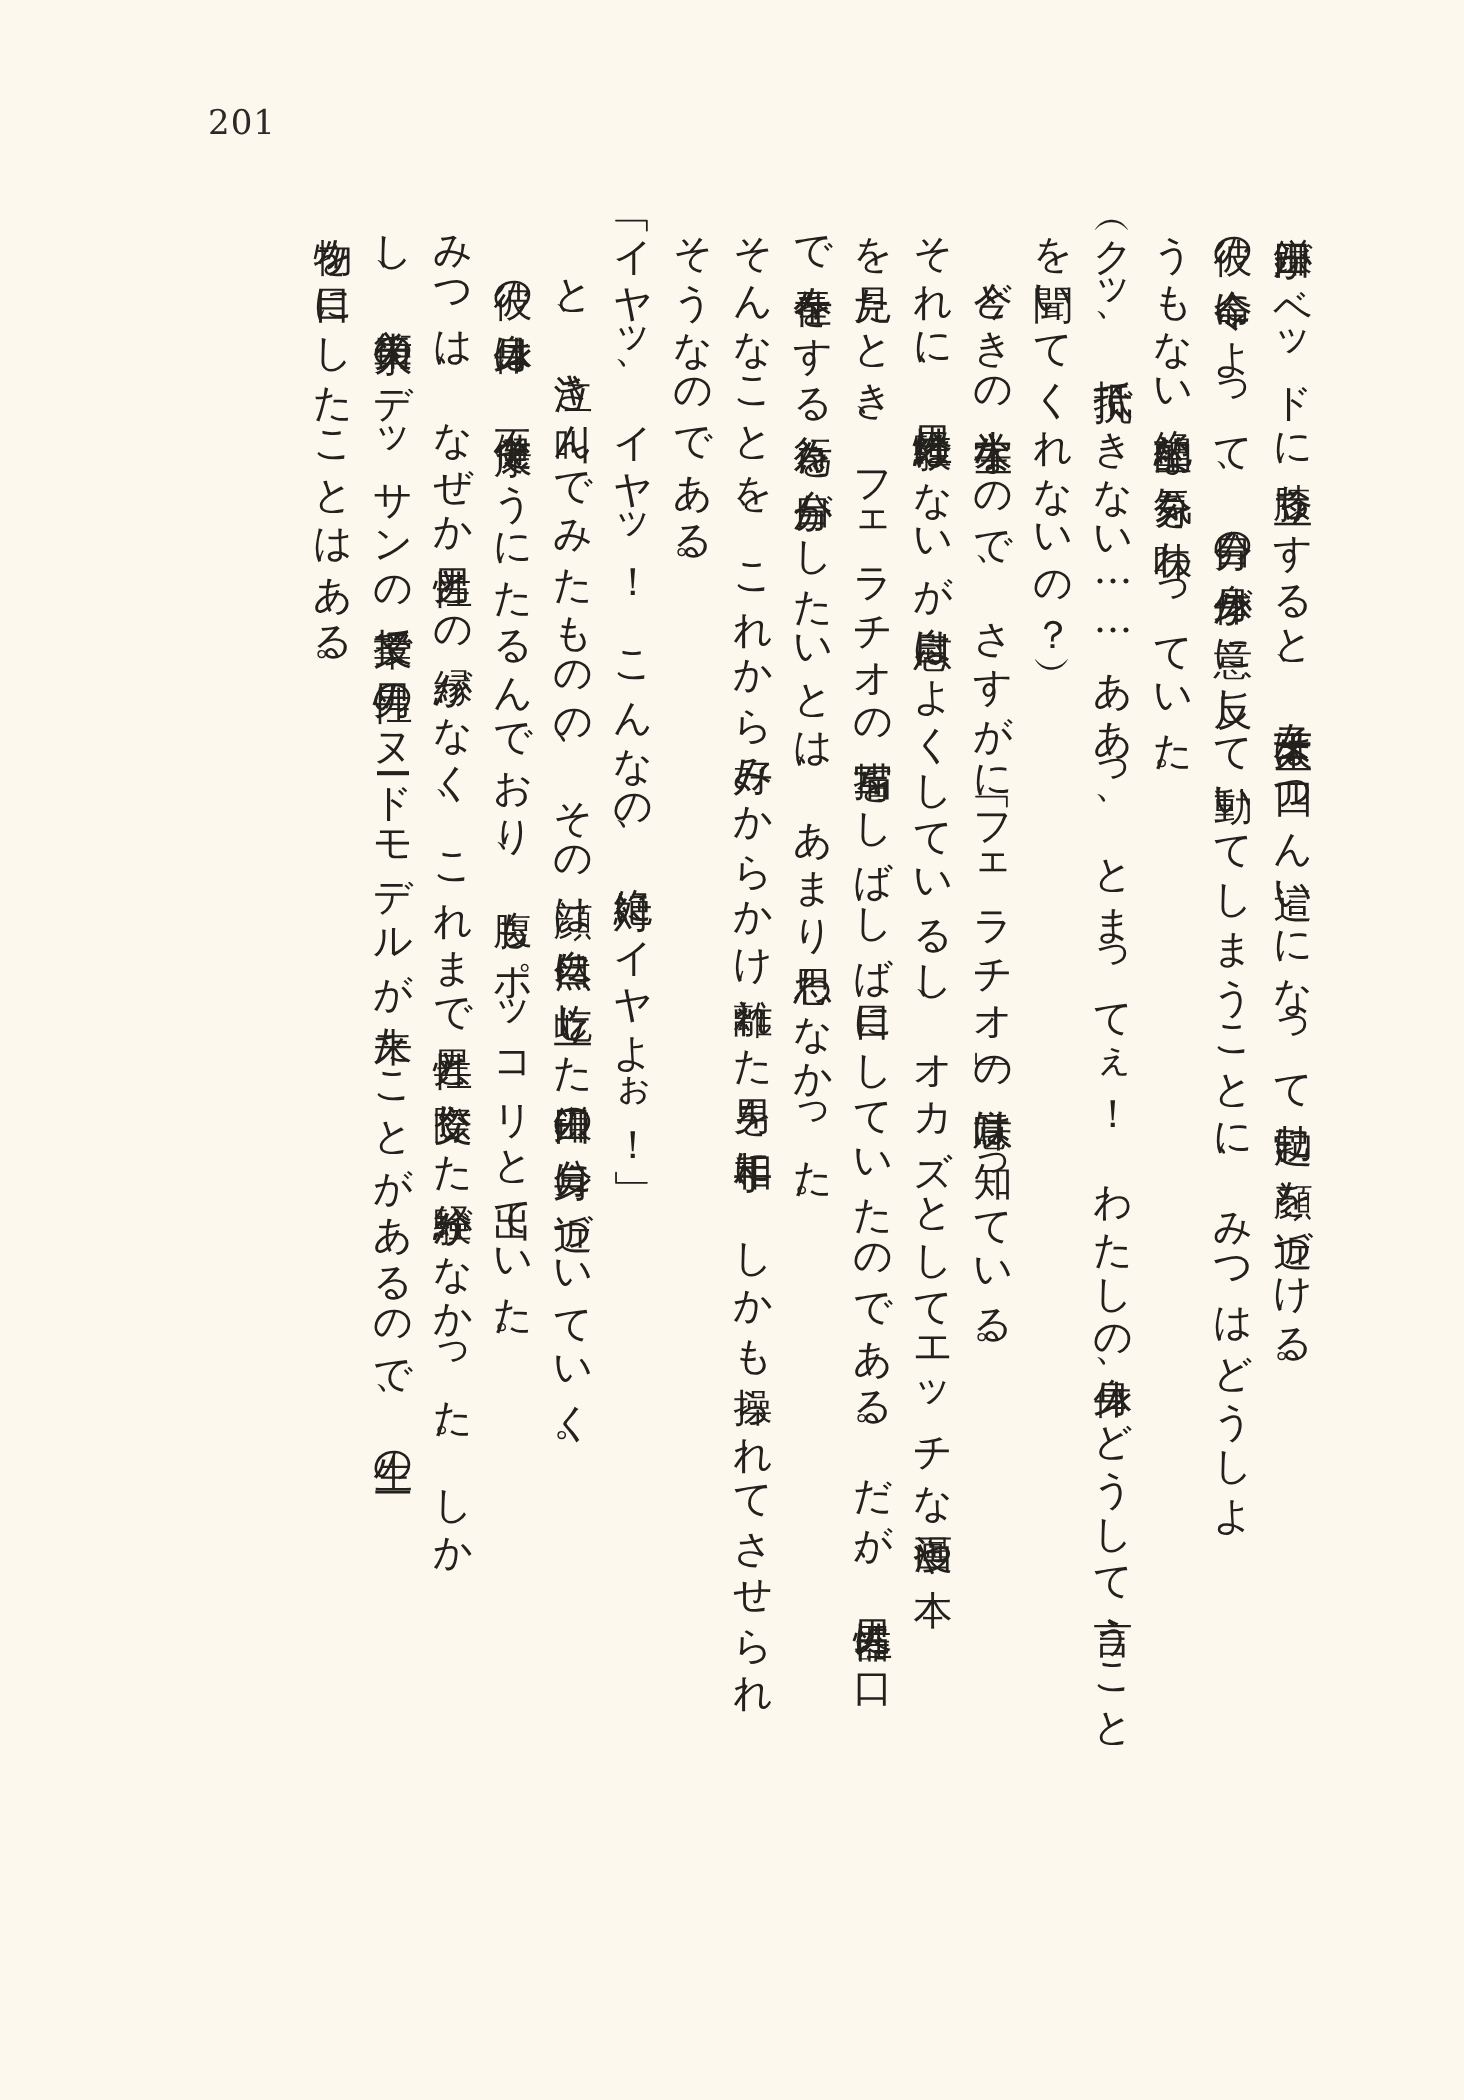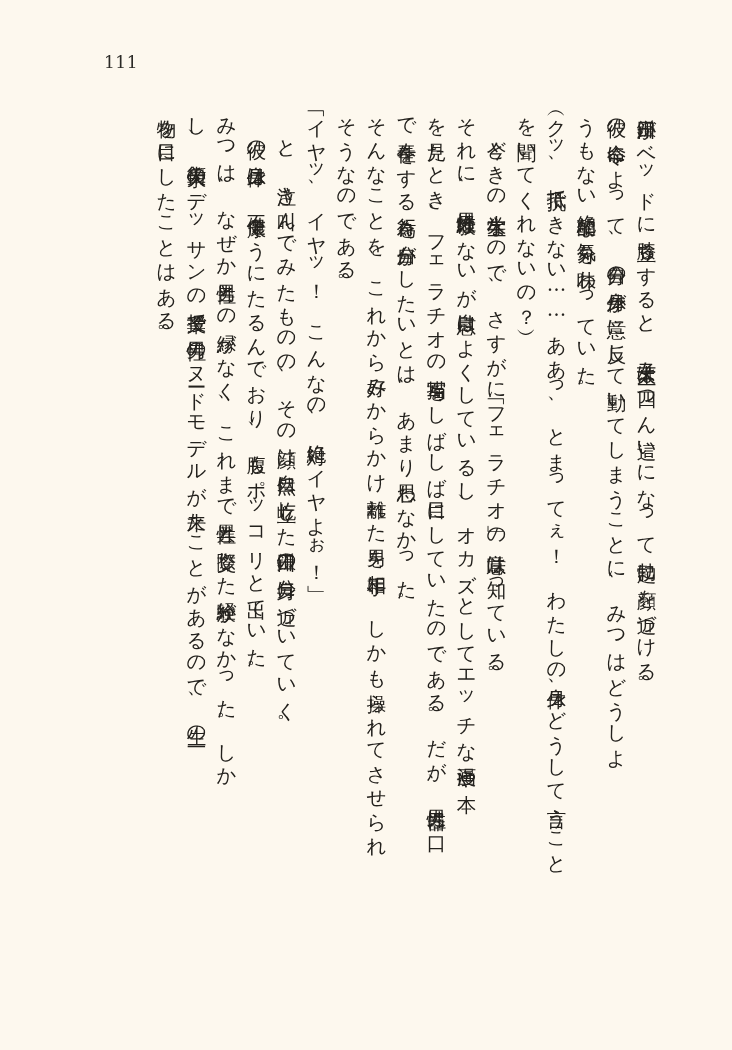--- a/index.html
+++ b/index.html
@@ -57,21 +57,21 @@
   .vline.indent {
     padding-top: 22px;
     box-sizing: border-box;
   }
 </style>
 </head>
 <body>
 
 <div class="page">
 
-  <div class="page-number">111</div>
+  <div class="page-number">201</div>
 
   <div class="text-block">
     <div class="vline">鎌田がベッドに膝立ちすると、女子大生は四つん這いになって勃起に顔を近づける。</div>
     <div class="vline">彼の命令によって、自分の身体が意に反して動いてしまうことに、みつはどうしよ</div>
     <div class="vline">うもない絶望的な気分を味わっていた。</div>
     <div class="vline">（クッ、抵抗できない……ああっ、とまってぇ！　わたしの身体、どうして言うこと</div>
     <div class="vline">を聞いてくれないの？）</div>
     <div class="vline indent">今どきの大学生なので、さすがに「フェラチオ」の意味は知っている。</div>
     <div class="vline">それに、男性経験はないが自慰はよくしているし、オカズとしてエッチな漫画や本</div>
     <div class="vline">を見たとき、フェラチオの描写をしばしば目にしていたのである。だが、男性器に口</div>

